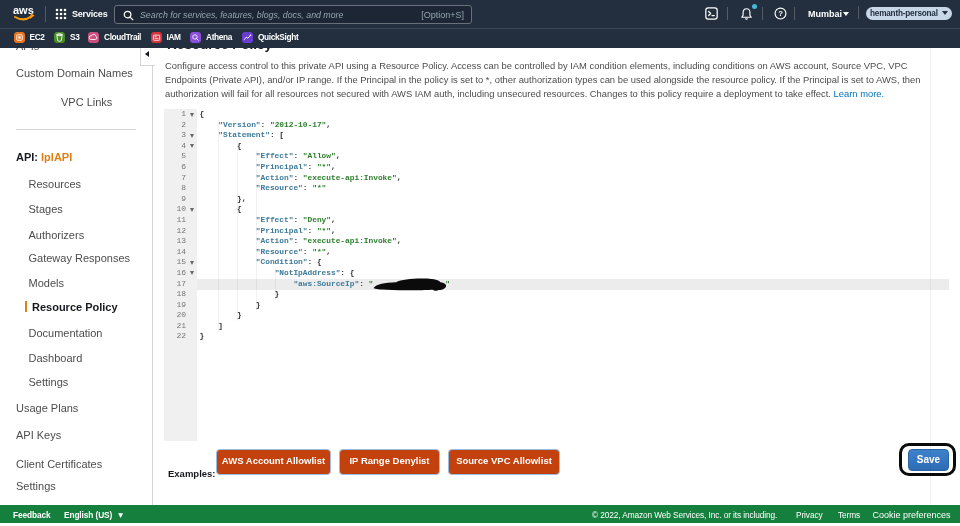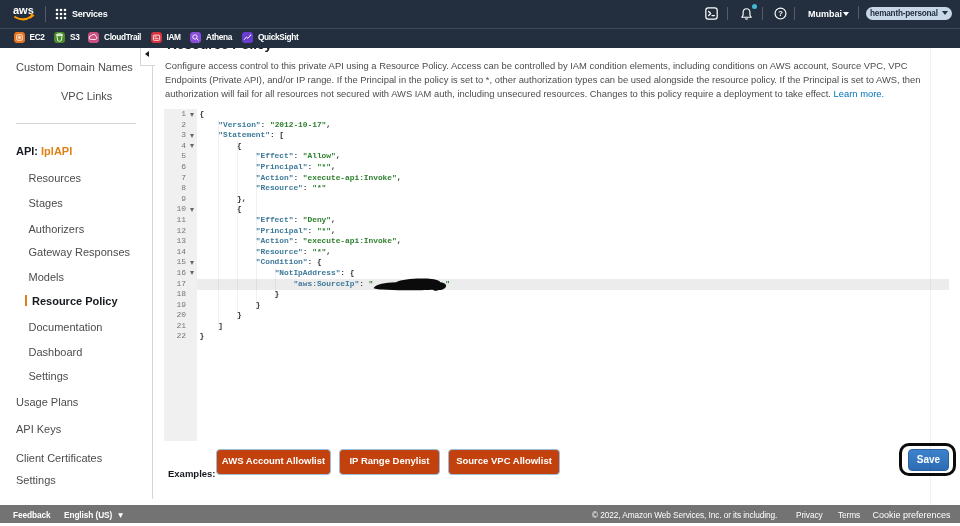--- a/index.html
+++ b/index.html
@@ -17,21 +17,21 @@
           background:#1c2634;border:1px solid #687078;border-radius:3px;color:#95a0ab;}
   #search .ph{position:absolute;left:25px;top:4px;font-style:italic;font-size:8.8px;color:#95a5b1;}
   #search .opt{position:absolute;right:7px;top:4px;font-size:9px;color:#95a5b1;}
   .pill{position:absolute;left:866px;top:6.5px;width:86px;height:13.5px;background:#c8d7e8;
         border-radius:8px;color:#232f3e;font-size:8.2px;font-weight:bold;line-height:13.5px;text-align:center;letter-spacing:-0.2px;}
   .fav{position:absolute;top:2.5px;height:11px;}
   .fav .lbl{position:absolute;left:16px;top:0.5px;font-size:8.3px;font-weight:bold;color:#fff;white-space:nowrap;letter-spacing:-0.35px;}
   .fico{position:absolute;left:0;top:0;width:11px;height:11px;border-radius:2.5px;}
 
   
-  #side{position:absolute;left:0;top:41px;width:153px;height:457.5px;background:#fff;
+  #side{position:absolute;left:0;top:47px;width:153px;height:457.5px;background:#fff;
         border-right:1px solid #d5d5d5;box-sizing:border-box;z-index:5;}
   .si{position:absolute;left:16px;font-size:11px;color:#4c4c4c;white-space:nowrap;}
   .si2{position:absolute;left:28.5px;font-size:11px;color:#4c4c4c;white-space:nowrap;}
   #collapsetab{position:absolute;left:140px;top:47.5px;width:14px;height:17px;background:#fff;
         border:1px solid #d5d5d5;border-top:none;border-right:none;z-index:6;}
   #collapsetab .tri{position:absolute;left:4px;top:3px;width:0;height:0;border-top:3px solid transparent;border-bottom:3px solid transparent;border-right:4.5px solid #16191f;}
 
   
   #head-cut{position:absolute;left:167px;top:36.5px;font-size:13.5px;font-weight:bold;color:#16191f;z-index:1;}
   #para{position:absolute;left:165px;top:59px;width:790px;font-size:9.4px;line-height:13.8px;color:#4c4c4c;}
@@ -54,21 +54,21 @@
   #examples-lbl{position:absolute;left:168px;top:455px;font-size:9.5px;font-weight:bold;color:#16191f;margin-top:13px;}
   .exbtn{position:absolute;top:449px;height:26px;background:#c2410c;border-radius:4px;color:#fff;
          font-size:9.5px;font-weight:bold;text-align:center;line-height:21.5px;border:1px solid #97bde0;box-sizing:border-box;}
   #savebtn{position:absolute;left:908px;top:449px;width:41px;height:21.5px;border-radius:4px;
          background:linear-gradient(#3e82cc,#2d6cb4);border:1px solid #2a62a2;box-sizing:border-box;
          color:#fff;font-size:10px;font-weight:bold;text-align:center;line-height:20px;}
   #savering{position:absolute;left:899px;top:442.5px;width:57px;height:33px;border:3px solid #0b0b0b;
          border-radius:10px;box-sizing:border-box;}
 
   
-  #footer{position:absolute;left:0;top:505px;width:960px;height:18px;background:#737373;color:#fff;font-size:8.3px;letter-spacing:-0.1px;}
+  #footer{position:absolute;left:0;top:505px;width:960px;height:18px;background:#15803d;color:#fff;font-size:8.3px;letter-spacing:-0.1px;}
   #footer span{position:absolute;top:4.5px;white-space:nowrap;}
 </style>
 </head>
 <body>
 <div id="app">
 
   <div id="head-cut">Resource Policy</div>
 
   <div id="nav1">
     <svg class="abs" style="left:13px;top:5px;" width="25" height="17" viewBox="0 0 50 34">
@@ -84,20 +84,28 @@
           <circle cx="10" cy="2" r="1.3"></circle>
       <circle cx="2" cy="6" r="1.3"></circle>
           <circle cx="6" cy="6" r="1.3"></circle>
           <circle cx="10" cy="6" r="1.3"></circle>
       <circle cx="2" cy="10" r="1.3"></circle>
           <circle cx="6" cy="10" r="1.3"></circle>
           <circle cx="10" cy="10" r="1.3"></circle>
         </g>
     </svg>
     <div class="nv" style="left:72px;top:9px;font-size:9px;font-weight:bold;letter-spacing:-0.2px;">Services</div>
+    <div id="search">
+      <svg class="abs" style="left:8px;top:4px;" width="11" height="11" viewBox="0 0 12 12">
+        <circle cx="5" cy="5" r="3.6" fill="none" stroke="#fff" stroke-width="1.4"></circle>
+        <line x1="8" y1="8" x2="11" y2="11" stroke="#fff" stroke-width="1.4"></line>
+      </svg>
+      <div class="ph">Search for services, features, blogs, docs, and more</div>
+      <div class="opt">[Option+S]</div>
+    </div>
     <svg class="abs" style="left:705px;top:7px;" width="13" height="13" viewBox="0 0 16 16">
       <rect x="1" y="1" width="14" height="14" rx="3" fill="none" stroke="#fff" stroke-width="1.5"></rect>
       <path d="M4.5 5.5 L7 8 L4.5 10.5" fill="none" stroke="#fff" stroke-width="1.5" stroke-linecap="round" stroke-linejoin="round"></path>
       <line x1="8.5" y1="10.5" x2="11.5" y2="10.5" stroke="#fff" stroke-width="1.5" stroke-linecap="round"></line>
     </svg>
     <div class="vdiv" style="left:727px;top:7px;height:13px;"></div>
     <svg class="abs" style="left:740px;top:6.5px;" width="13" height="14" viewBox="0 0 16 17">
       <path d="M8 2 C5.2 2 3.8 4.2 3.8 6.5 L3.8 10 L2.2 12.5 L13.8 12.5 L12.2 10 L12.2 6.5 C12.2 4.2 10.8 2 8 2 Z" fill="none" stroke="#fff" stroke-width="1.4" stroke-linejoin="round"></path>
       <path d="M6.5 14 a1.8 1.8 0 0 0 3 0" fill="none" stroke="#fff" stroke-width="1.4"></path>
     </svg>

